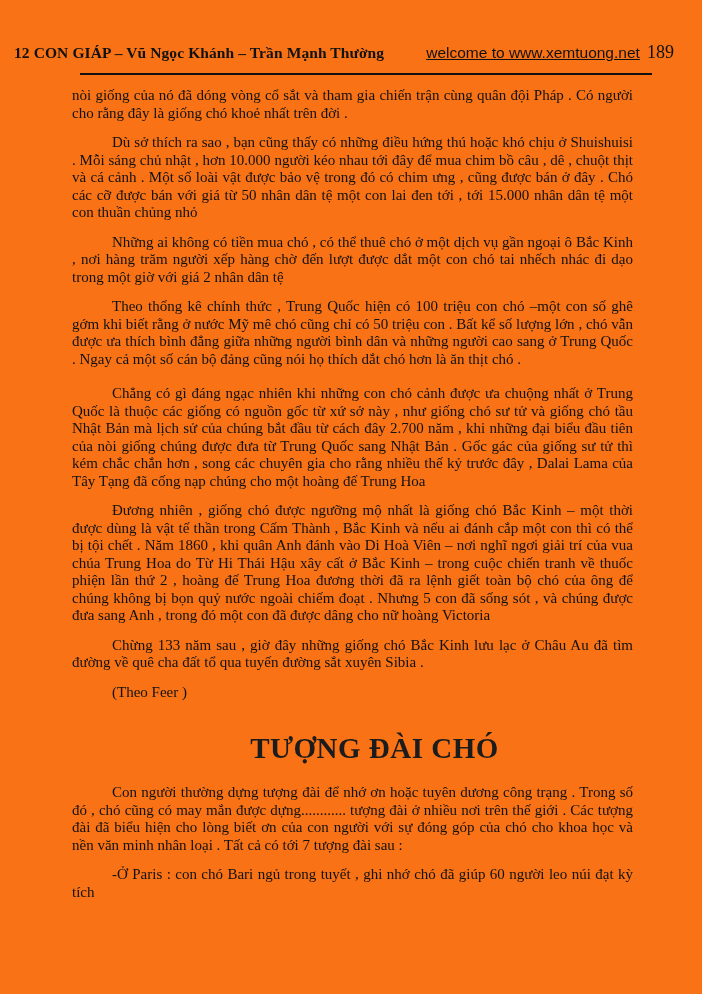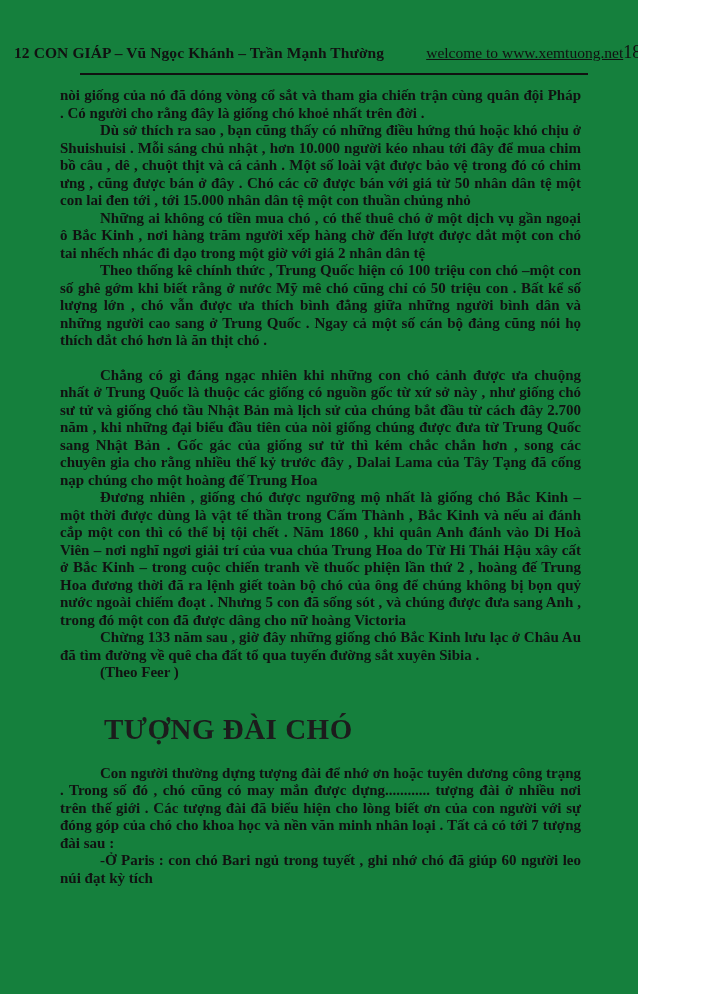--- a/index.html
+++ b/index.html
@@ -2,40 +2,40 @@
 <html><head>
 <meta charset="utf-8">
 <style>
   html, body {
     margin: 0;
     padding: 0;
     background: #ffffff;
   }
   .page {
     position: relative;
-    width: 638px;
+    width: 702px;
     height: 994px;
-    background: #15803d;
+    background: #f97316;
     overflow: hidden;
     font-family: "Liberation Serif", "DejaVu Serif", serif;
     color: #111111;
   }
   .header {
     display: flex;
     align-items: baseline;
     padding: 42px 28px 0 14px;
   }
   .book-title {
     font-weight: bold;
     font-size: 15.5px;
     white-space: nowrap;
     letter-spacing: 0.1px;
   }
   .site-link {
-    font-family: Liberation Serif, serif;
+    font-family: Liberation Sans, sans-serif;
     font-size: 15.5px;
     text-decoration: underline;
     color: #111111;
     white-space: nowrap;
     margin-left: 42px;
   }
   .page-number {
     font-size: 18px;
     margin-left: auto;
     white-space: nowrap;
@@ -45,39 +45,38 @@
     background: #111111;
     margin: 10px 50px 0 80px;
   }
   .body-text {
     margin: 12px 57px 0 60px;
     font-size: 15px;
     line-height: 17.5px;
     text-align: justify;
   }
   .para {
-    margin: 0;
+    margin: 12px;
     text-indent: 40px;
-    font-weight: bold;
   }
   .para.no-indent {
     text-indent: 0;
   }
   .para.gap-before {
     margin-top: 17px;
   }
   .section-heading {
     font-size: 29px;
     font-weight: bold;
     letter-spacing: 0.5px;
     color: #1c1c1c;
     margin: 29px 0 9px 44px;
     text-indent: 0;
     line-height: 36px;
-    text-align: left;
+    text-align: center;
   }
   .first-after-heading {
     margin-top: 18px;
   }
 </style>
 </head>
 <body>
 
 <div class="page">
 

